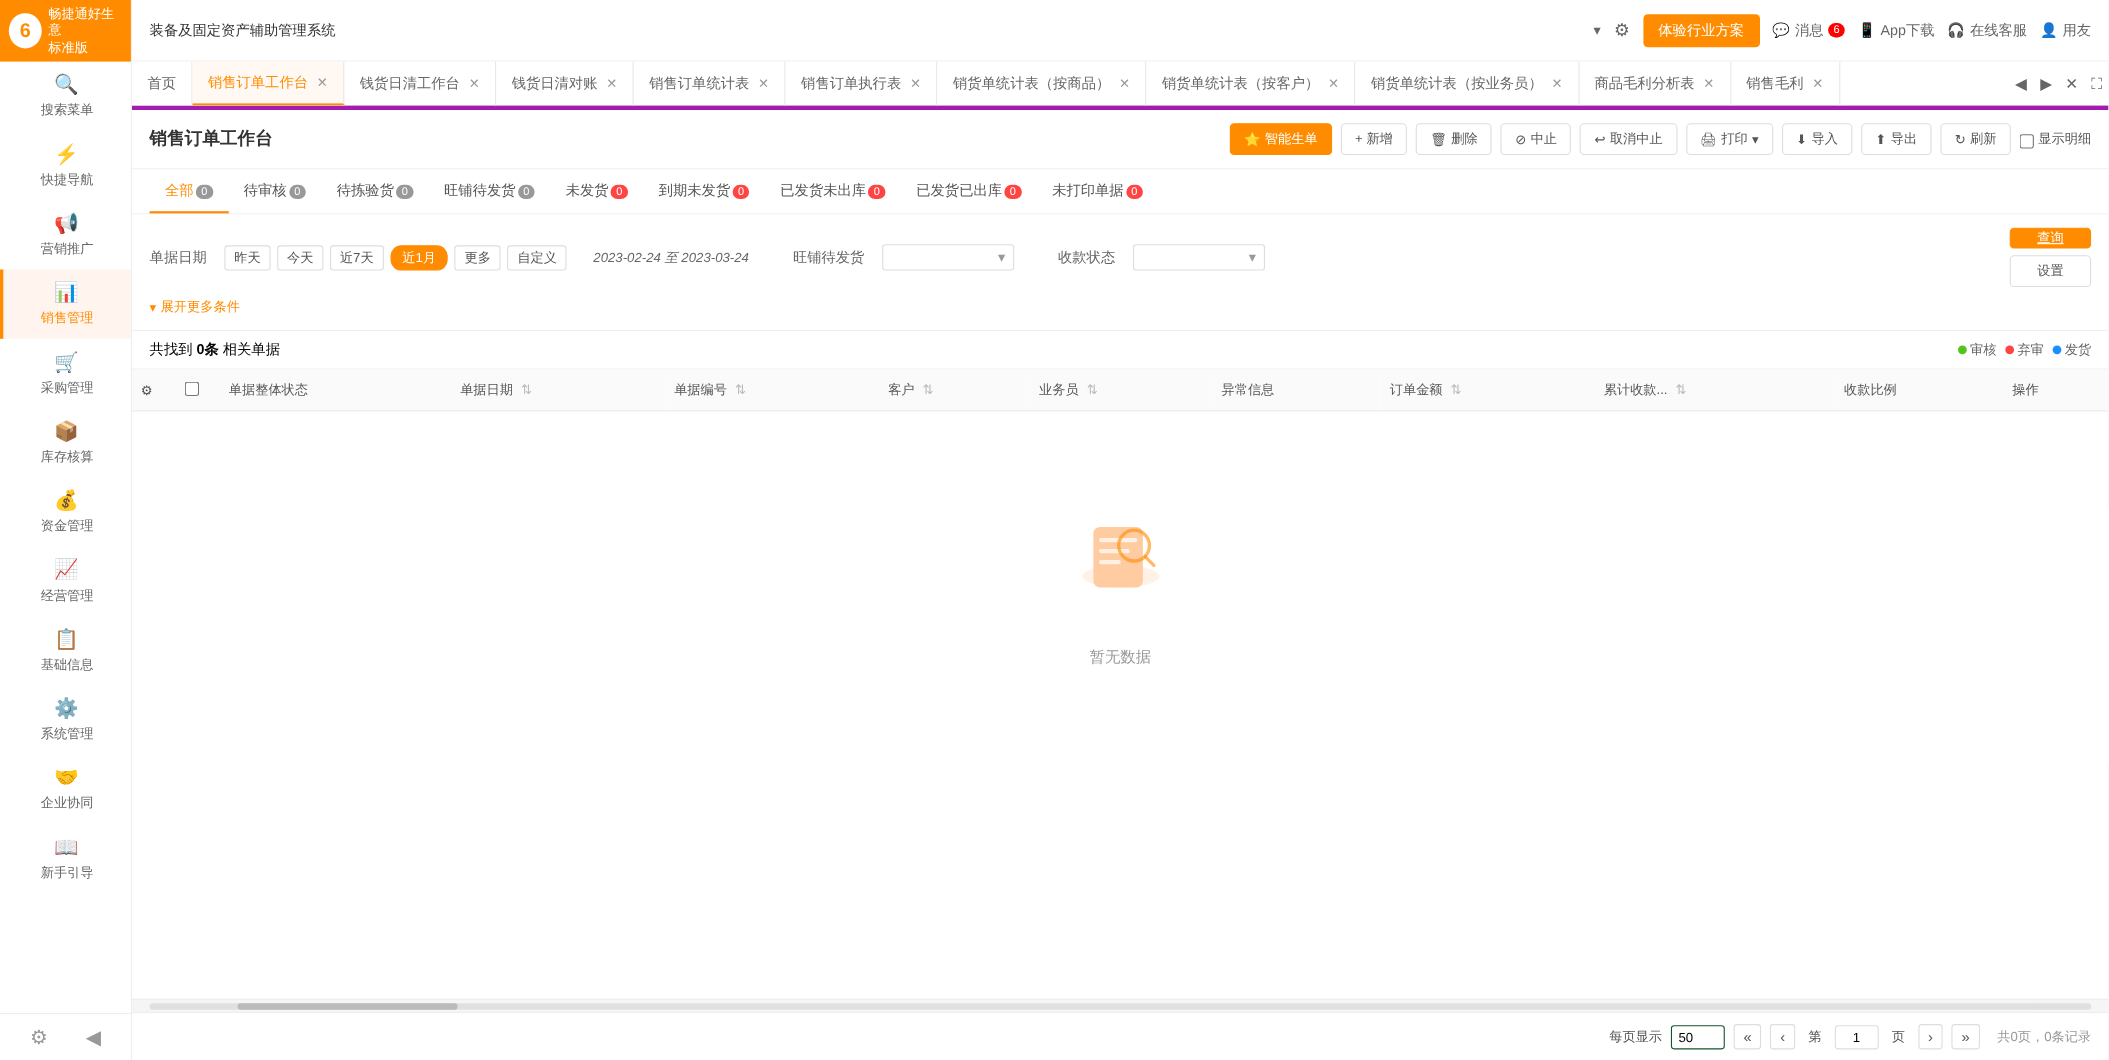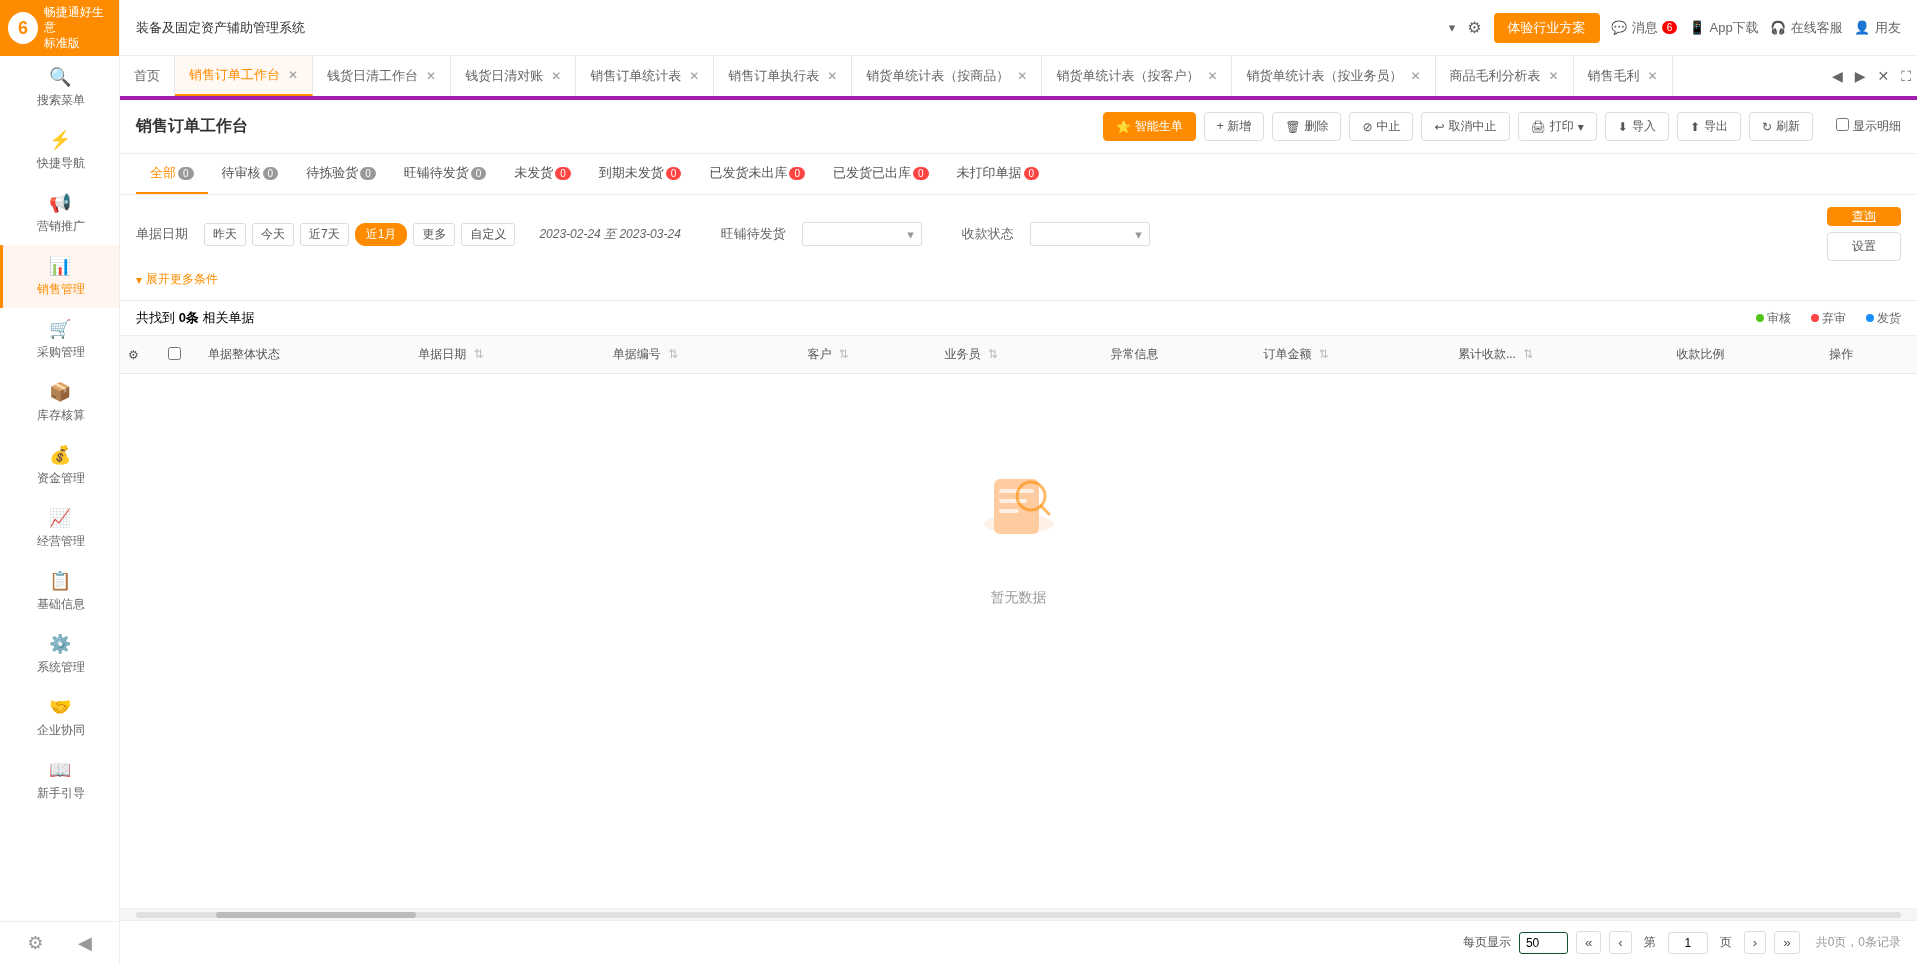--- a/index.html
+++ b/index.html
@@ -60,21 +60,21 @@
     .filter-date-btn { padding: 2px 8px; font-size: 12px; border: 1px solid #ddd; border-radius: 3px; cursor: pointer; color: #555; background: #fff; }
     .filter-date-btn.active { background: #ff8c00; border-color: #ff8c00; color: #fff; border-radius: 10px; padding: 2px 10px; }
     .filter-date-range { font-size: 12px; color: #666; margin-left: 8px; font-style: italic; }
     .filter-select { border: 1px solid #ddd; border-radius: 3px; padding: 4px 24px 4px 8px; font-size: 12px; color: #555; background: #fff; appearance: none; cursor: pointer; min-width: 120px; position: relative; }
     .filter-select-wrapper { position: relative; display: inline-block; }
     .filter-select-wrapper::after { content: '▾'; position: absolute; right: 8px; top: 50%; transform: translateY(-50%); color: #999; pointer-events: none; }
     .expand-btn { color: #ff8c00; font-size: 12px; cursor: pointer; display: flex; align-items: center; gap: 4px; margin: 0 auto; }
 
     
     .result-bar { background: #fff; padding: 8px 16px; border-bottom: 1px solid #eee; display: flex; align-items: center; justify-content: space-between; }
-    .result-actions { display: flex; gap: 20px; }
+    .result-actions { display: flex; gap: 8px; }
     .result-btn { font-size: 12px; color: #666; cursor: pointer; display: flex; align-items: center; gap: 3px; }
     .result-btn .dot { width: 8px; height: 8px; border-radius: 50%; display: inline-block; }
     .dot-green { background: #52c41a; }
     .dot-red { background: #ff4444; }
     .dot-blue { background: #1890ff; }
 
     
     .table-wrapper { background: #fff; flex: 1; overflow: auto; }
     table { width: 100%; border-collapse: collapse; font-size: 12px; }
     thead th { background: #fafafa; border-bottom: 1px solid #e8e8e8; padding: 10px 8px; text-align: left; color: #555; font-weight: normal; white-space: nowrap; position: sticky; top: 0; z-index: 1; }
@@ -279,21 +279,21 @@
           <span>导入</span>
         </button>
         <button class="btn">
           <span>⬆</span>
           <span>导出</span>
         </button>
         <button class="btn">
           <span>↻</span>
           <span>刷新</span>
         </button>
-        <label style="font-size:12px;color:#555;display:flex;align-items:flex-start;gap:4px;margin-left:15px;">
+        <label style="font-size:12px;color:#555;display:flex;align-items:flex-end;gap:4px;">
           <input type="checkbox" style="">
           <span>显示明细</span>
         </label>
       </div>
     </div>
 
     <div class="sub-tabs" id="sub-tabs">
         <div class="sub-tab active"><span>全部</span><span class="badge badge-gray">0</span></div>
         <div class="sub-tab"><span>待审核</span><span class="badge badge-gray">0</span></div>
         <div class="sub-tab"><span>待拣验货</span><span class="badge badge-gray">0</span></div>

